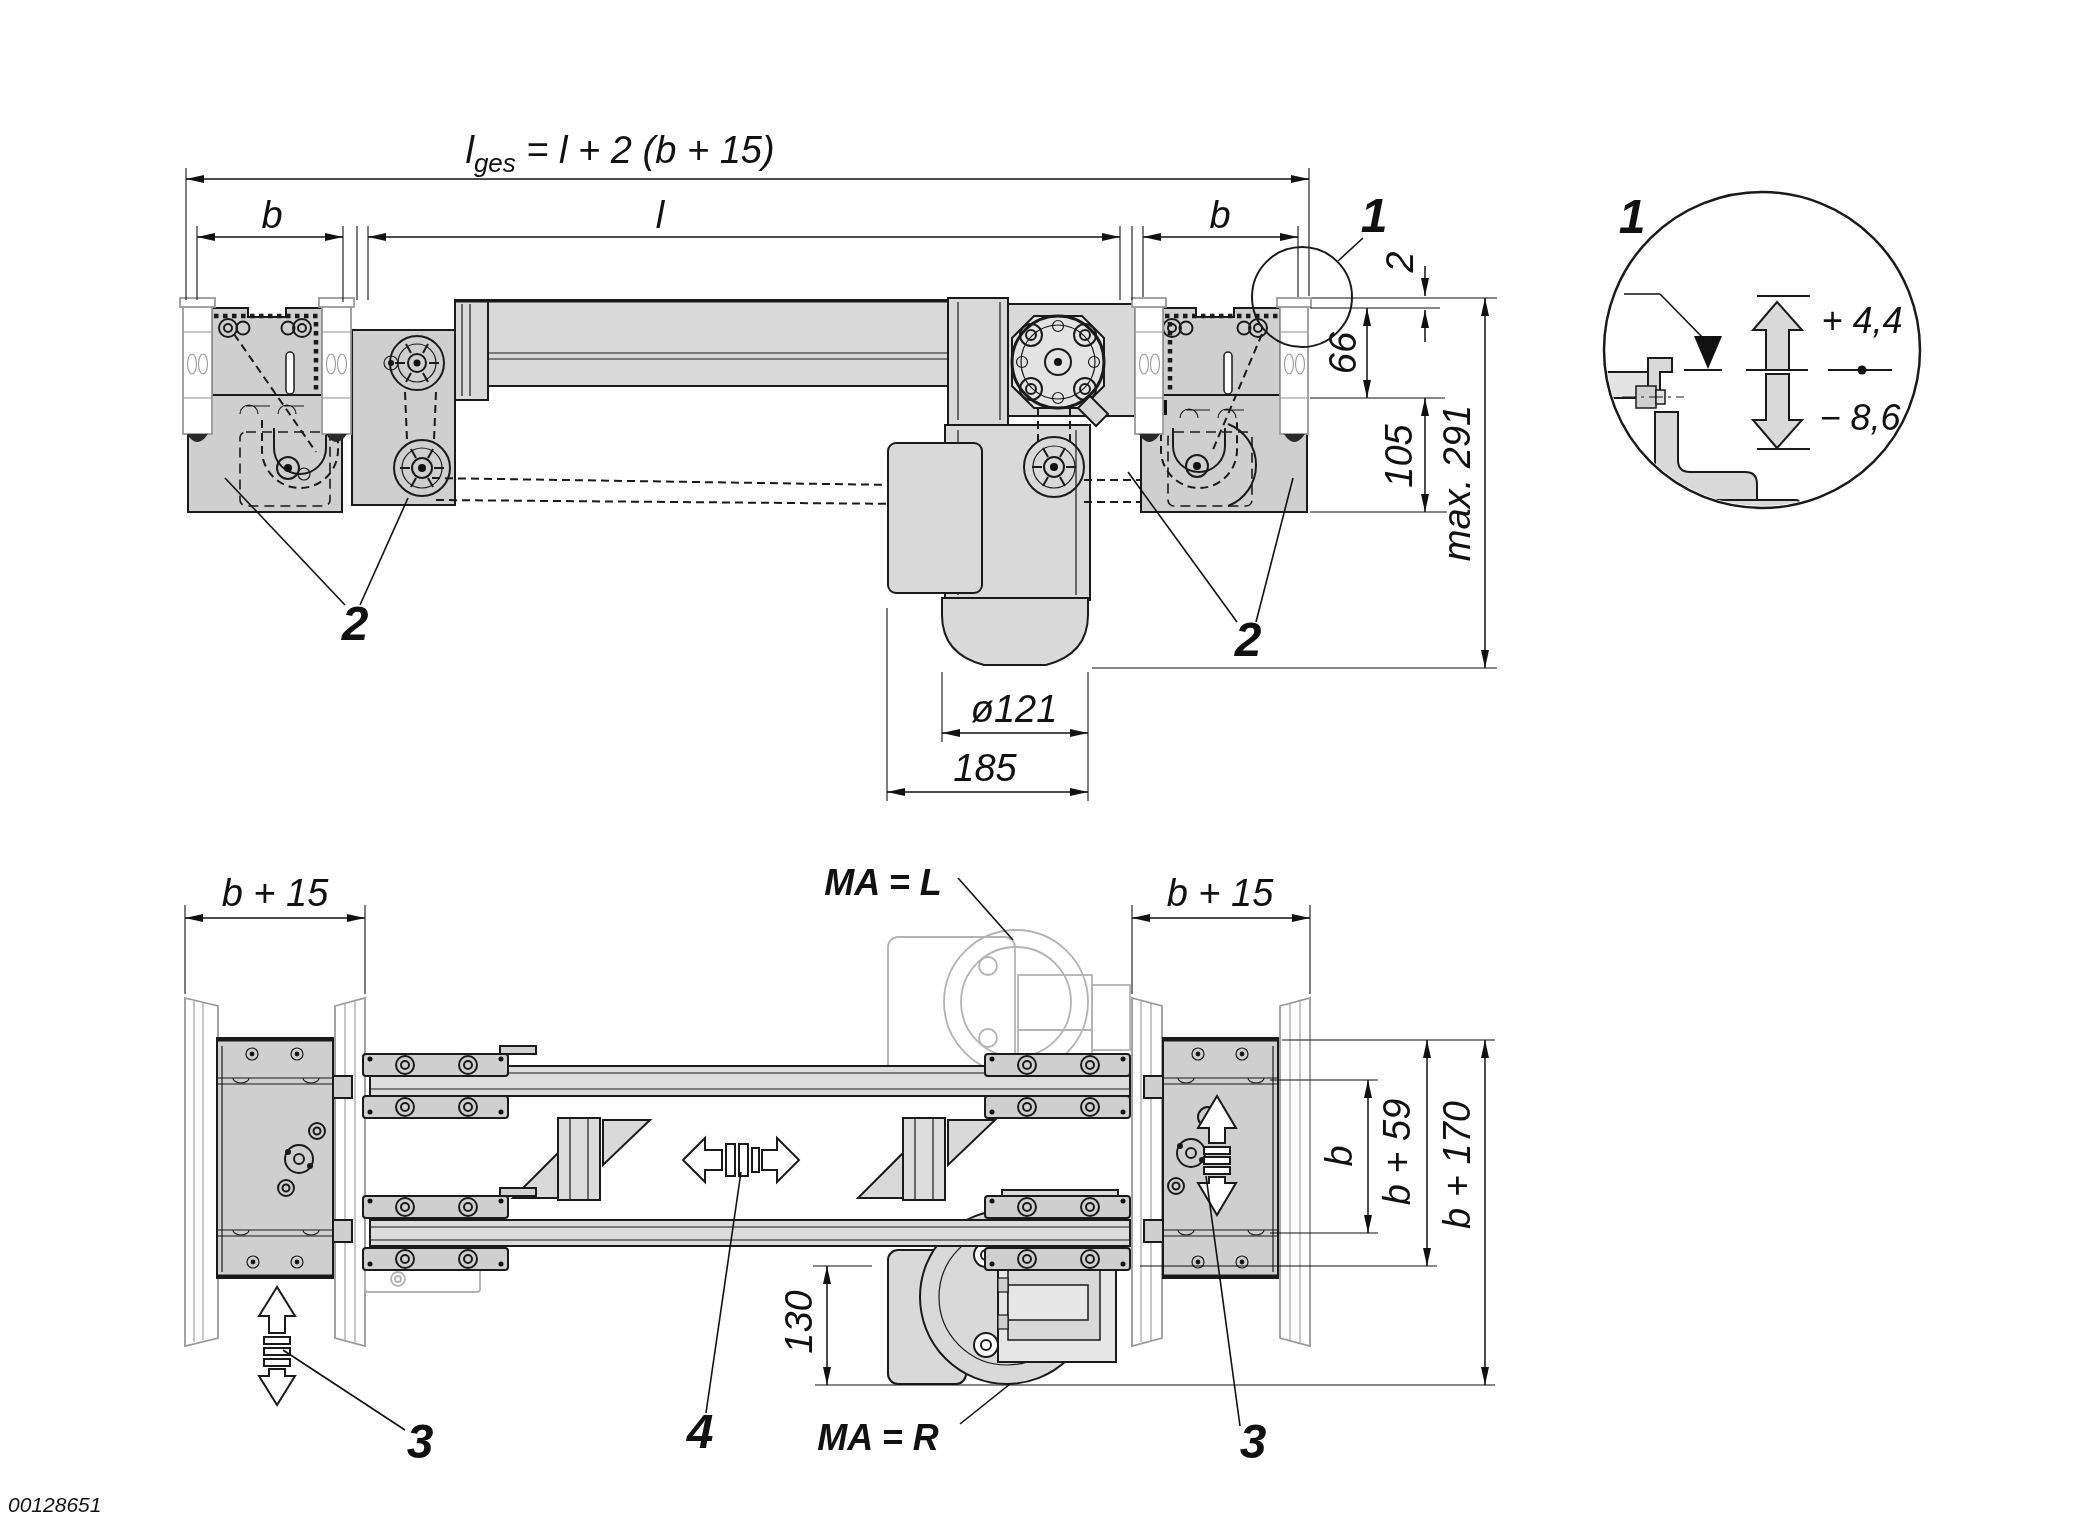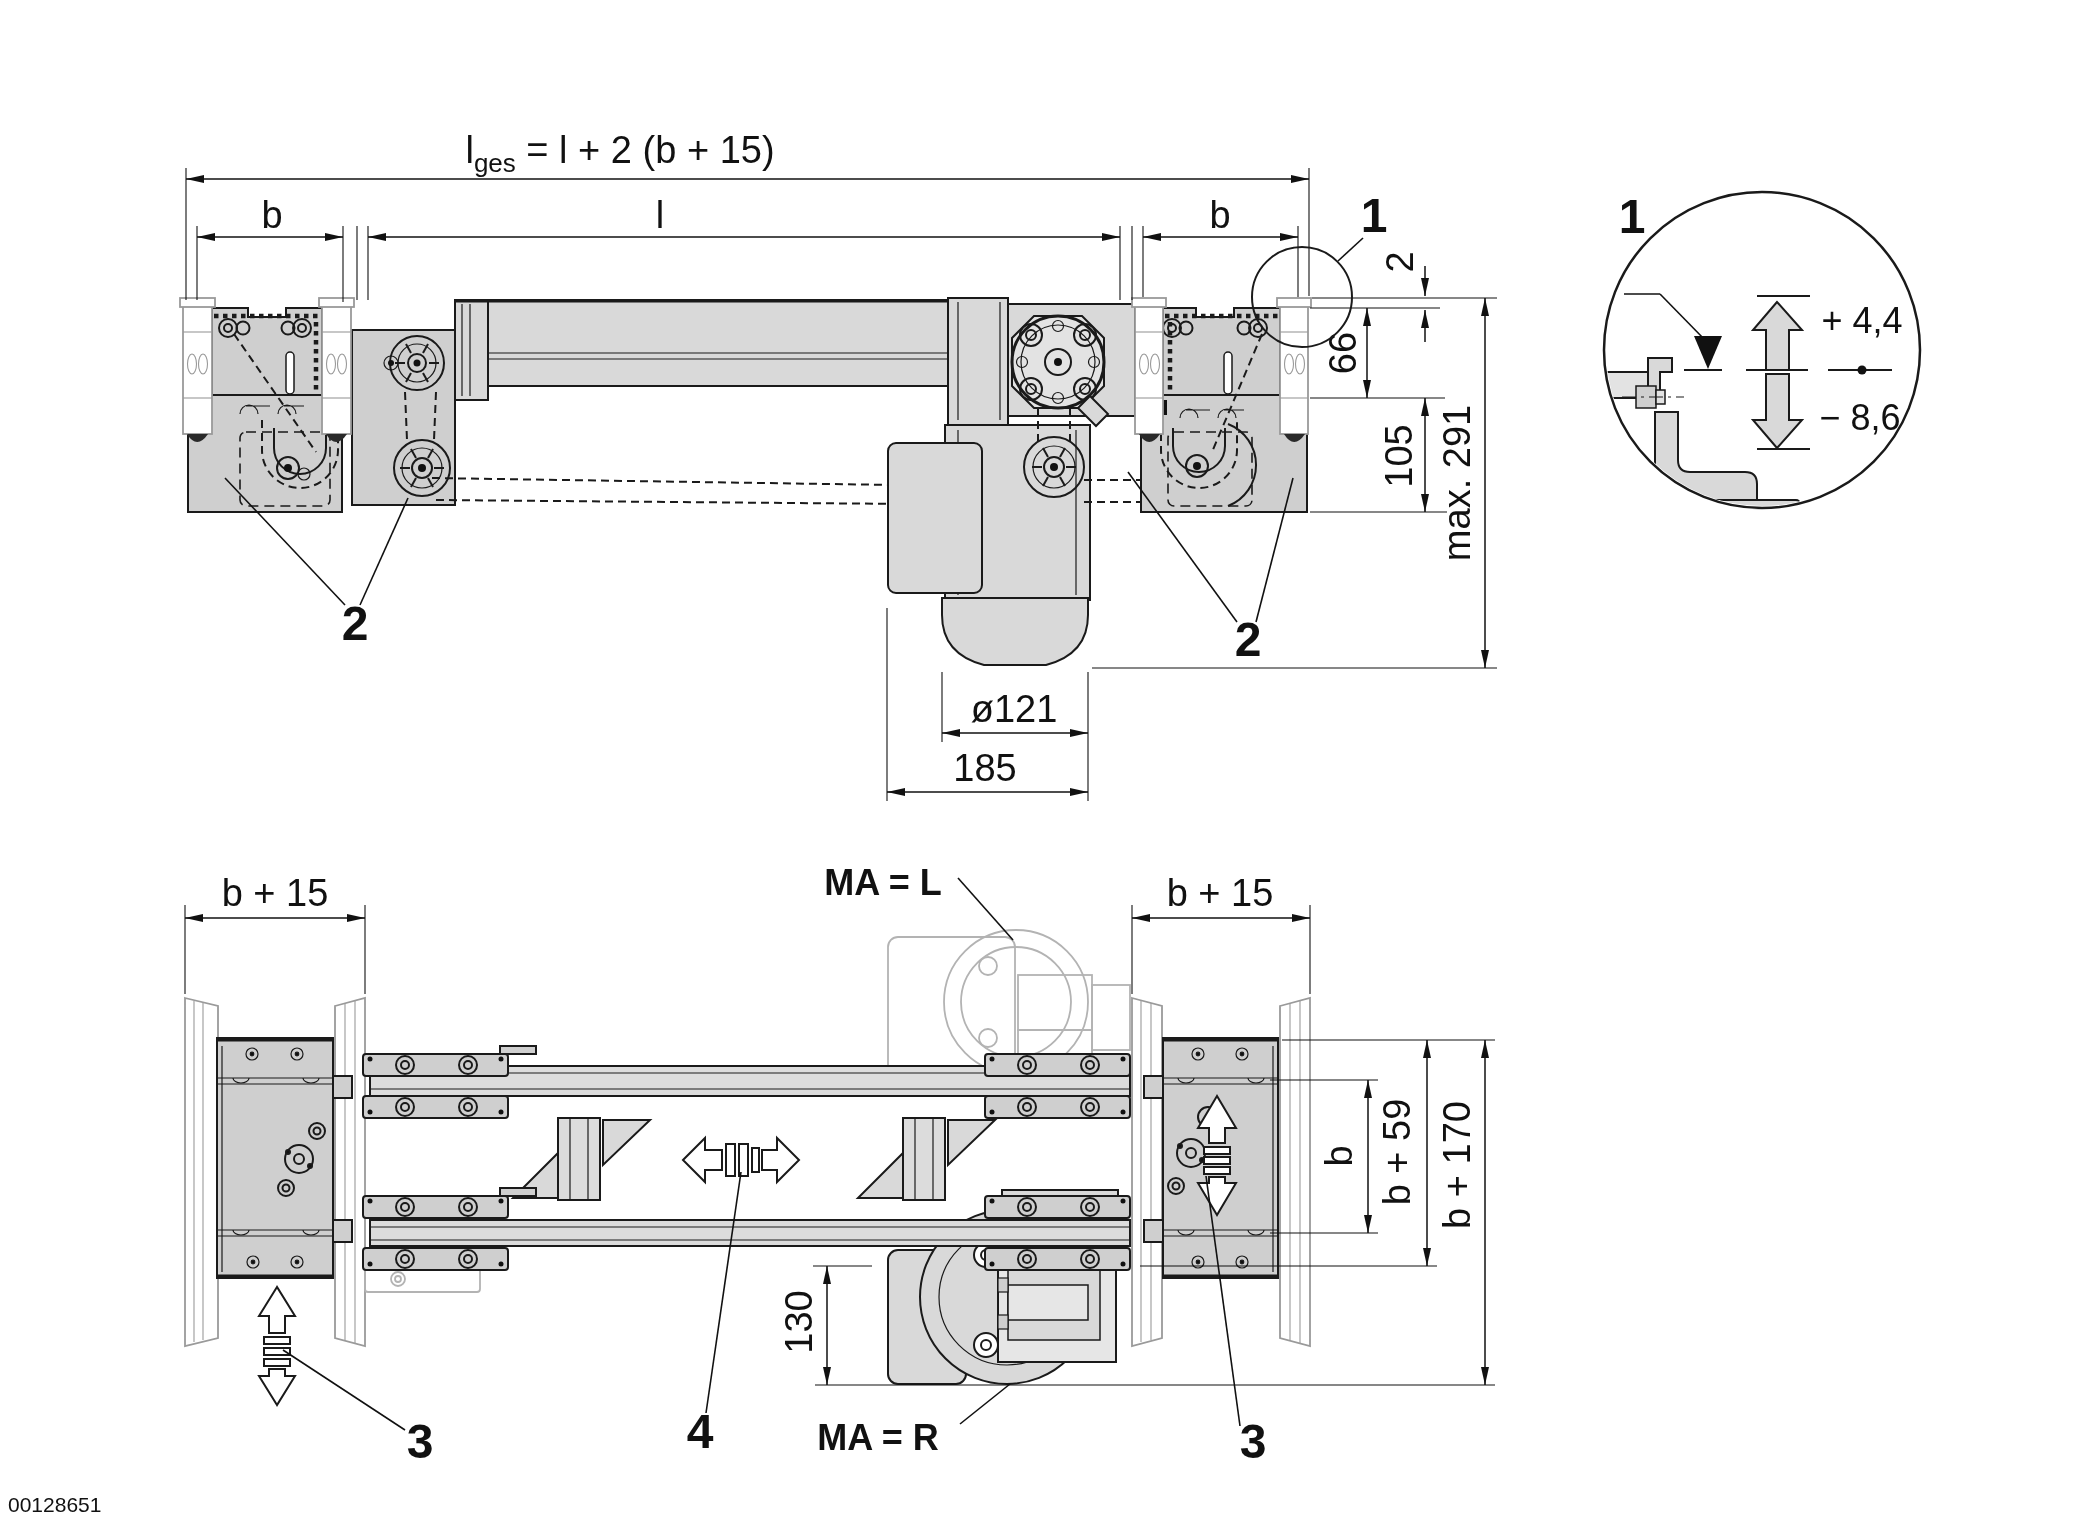--- a/index.html
+++ b/index.html
@@ -1,17 +1,17 @@
 <!DOCTYPE html>
 <html><head>
 <meta charset="utf-8">
 <style>
   html,body{margin:0;padding:0;background:#fff;}
   .page{width:2098px;height:1531px;position:relative;background:#fff;
-        font-family:"Liberation Sans", sans-serif;}
+        font-family:"Liberation Sans", sans-serif;font-style:italic;}
   svg{display:block}
   .part{fill:#cfcfcf;stroke:#1a1a1a;stroke-width:2}
   .part-light{fill:#d9d9d9;stroke:#1a1a1a;stroke-width:2}
   .part-lighter{fill:#e3e3e3;stroke:#1a1a1a;stroke-width:2}
   .part-bar{fill:#dcdcdc;stroke:#1a1a1a;stroke-width:2}
   .white{fill:#ffffff;stroke:#1a1a1a;stroke-width:2}
   .rail{fill:#ffffff;stroke:#9a9a9a;stroke-width:1.8}
   .rail-line{stroke:#9a9a9a;stroke-width:1.1;fill:none}
   .thin{stroke:#1a1a1a;stroke-width:1.2;fill:none}
   .med{stroke:#1a1a1a;stroke-width:2;fill:none}

